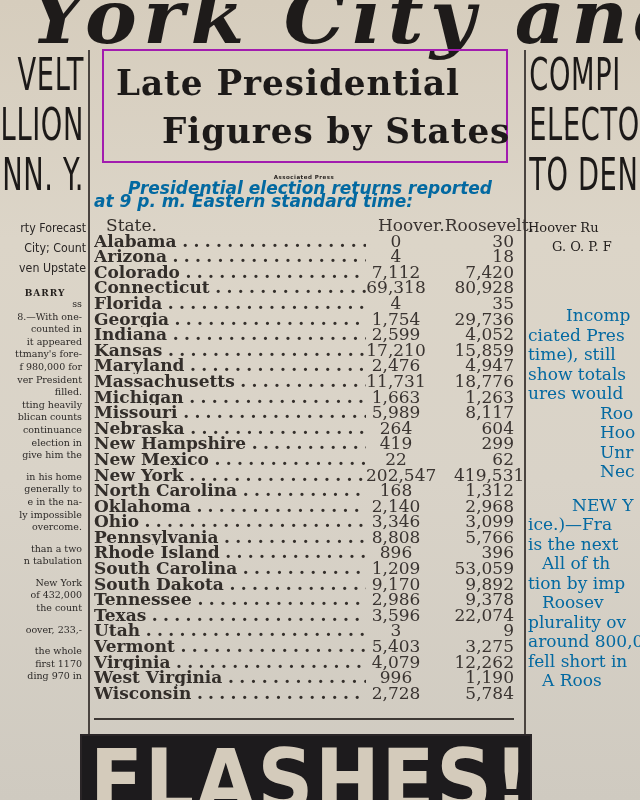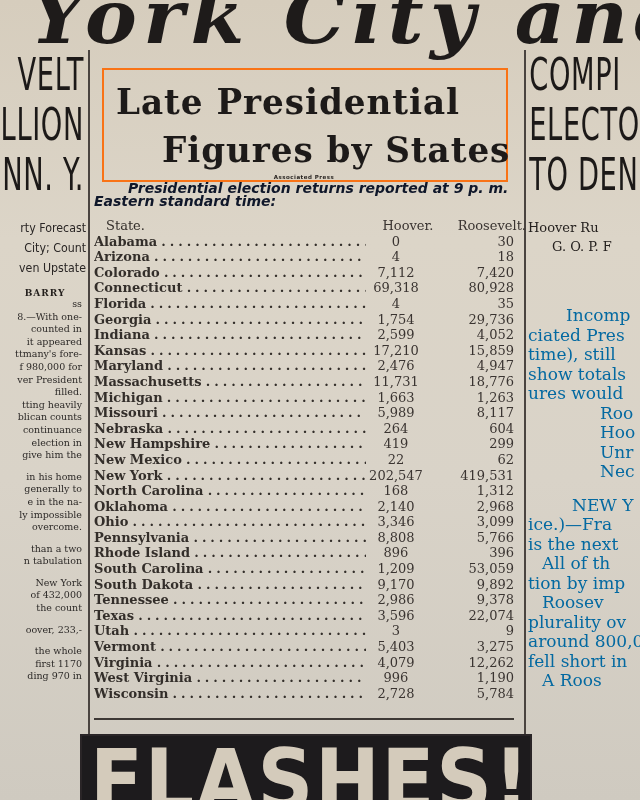--- a/index.html
+++ b/index.html
@@ -9,26 +9,26 @@
   .rule-v{position:absolute;width:2px;background:#4a4440;}
   
   .left-col{position:absolute;left:0;top:50px;width:86px;height:750px;overflow:hidden;}
   .left-head{font-family:"DejaVu Sans",sans-serif;font-size:44px;line-height:50px;color:#1c1918;text-align:right;transform:scaleX(0.62);transform-origin:right;width:140px;position:relative;left:-56px;letter-spacing:1px;}
   .left-sub{font-family:"DejaVu Sans",sans-serif;font-size:13px;line-height:20px;text-align:right;margin-top:18px;color:#2a2625;transform:scaleX(0.85);transform-origin:right;width:100px;position:relative;left:-14px;}
   .left-byline{font-size:9px;font-weight:bold;margin-top:10px;padding-left:4px;letter-spacing:1px;text-align:center;}
   .left-body{font-size:9.5px;line-height:12.6px;text-align:right;padding-right:4px;color:#2d2a28;}
   .left-body .gap{height:9px;}
   
   .center{position:absolute;left:88px;top:48px;width:432px;height:680px;}
-  .title-box{position:absolute;left:14px;top:20px;width:402px;height:110px;border:2px solid #f97316;}
+  .title-box{position:absolute;left:14px;top:1px;width:402px;height:110px;border:2px solid #a21caf;}
   .title-l1{position:absolute;left:12px;top:10px;font-size:36px;font-weight:bold;color:#1d1a19;letter-spacing:1px;transform:scaleX(0.95);transform-origin:left;white-space:nowrap;}
   .title-l2{position:absolute;left:58px;top:58px;font-size:36px;font-weight:bold;color:#1d1a19;letter-spacing:1px;transform:scaleX(0.95);transform-origin:left;white-space:nowrap;}
   .credit{position:absolute;left:0;width:432px;top:126px;text-align:center;font-size:5.5px;font-weight:bold;letter-spacing:.5px;font-family:"DejaVu Sans",sans-serif;}
-  .intro{position:absolute;left:6px;top:134px;width:420px;font-size:14px;line-height:13px;font-style:italic;font-weight:bold;font-family:"DejaVu Sans",sans-serif;text-indent:34px;color:#0f172a;}
-  .table{position:absolute;left:6px;top:170px;width:424px;font-size:13px;font-family:"DejaVu Serif",serif;}
+  .intro{position:absolute;left:6px;top:134px;width:420px;font-size:17px;line-height:13px;font-style:italic;font-weight:bold;font-family:"DejaVu Sans",sans-serif;text-indent:34px;color:#0369a1;}
+  .table{position:absolute;left:6px;top:170px;width:424px;font-size:17px;font-family:"DejaVu Serif",serif;}
   .row{display:flex;height:15.6px;line-height:15.6px;white-space:nowrap;}
   .row .state{flex:0 0 272px;overflow:hidden;position:relative;font-weight:bold;color:#332e2a;}
   .row .state::after{content:" . . . . . . . . . . . . . . . . . . . . . . . . . . . . . . . . . . . . . . . . . . . . . . . . . . . . . . ";font-weight:bold;letter-spacing:-0.3px;}
   .row .num{flex:0 0 60px;text-align:center;color:#3a3431;}
   .row .num2{flex:0 0 88px;text-align:right;color:#3a3431;}
   .hdr .state::after{content:"";}
   .hdr .state{padding-left:12px;font-weight:normal;}
   .hdr .num,.hdr .num2{font-weight:normal;}
   .bottom-rule{position:absolute;left:6px;top:670px;width:420px;height:2px;background:#3d3835;}
   

